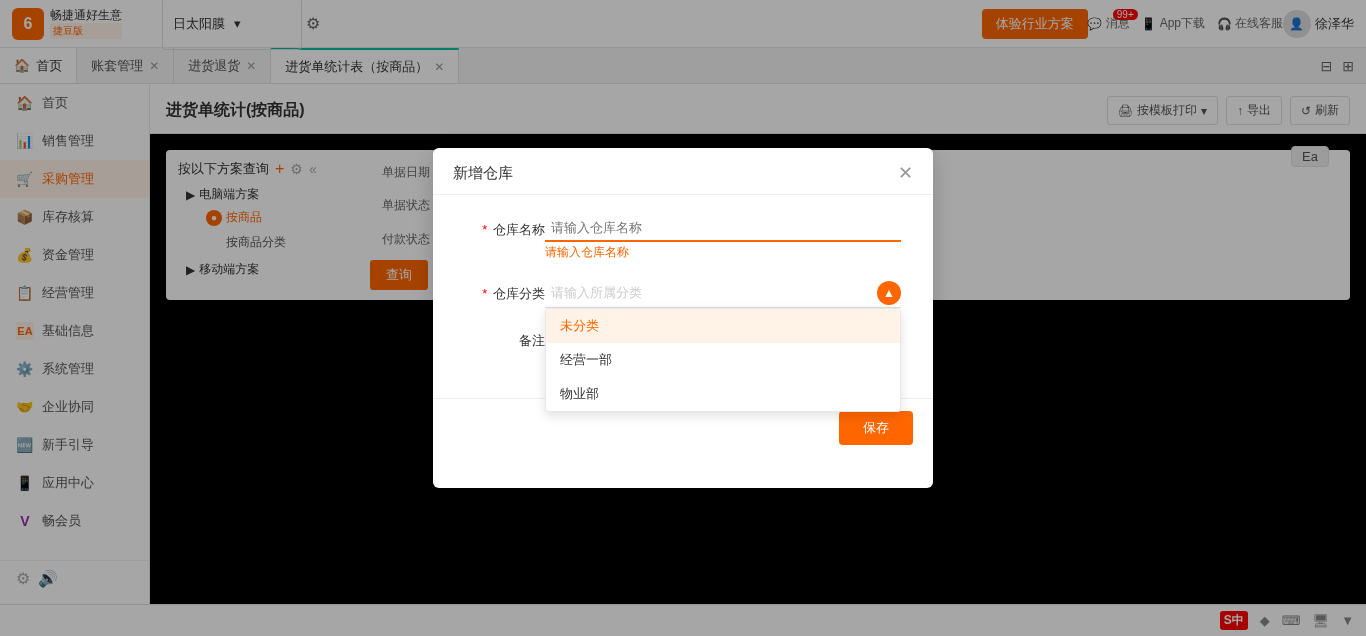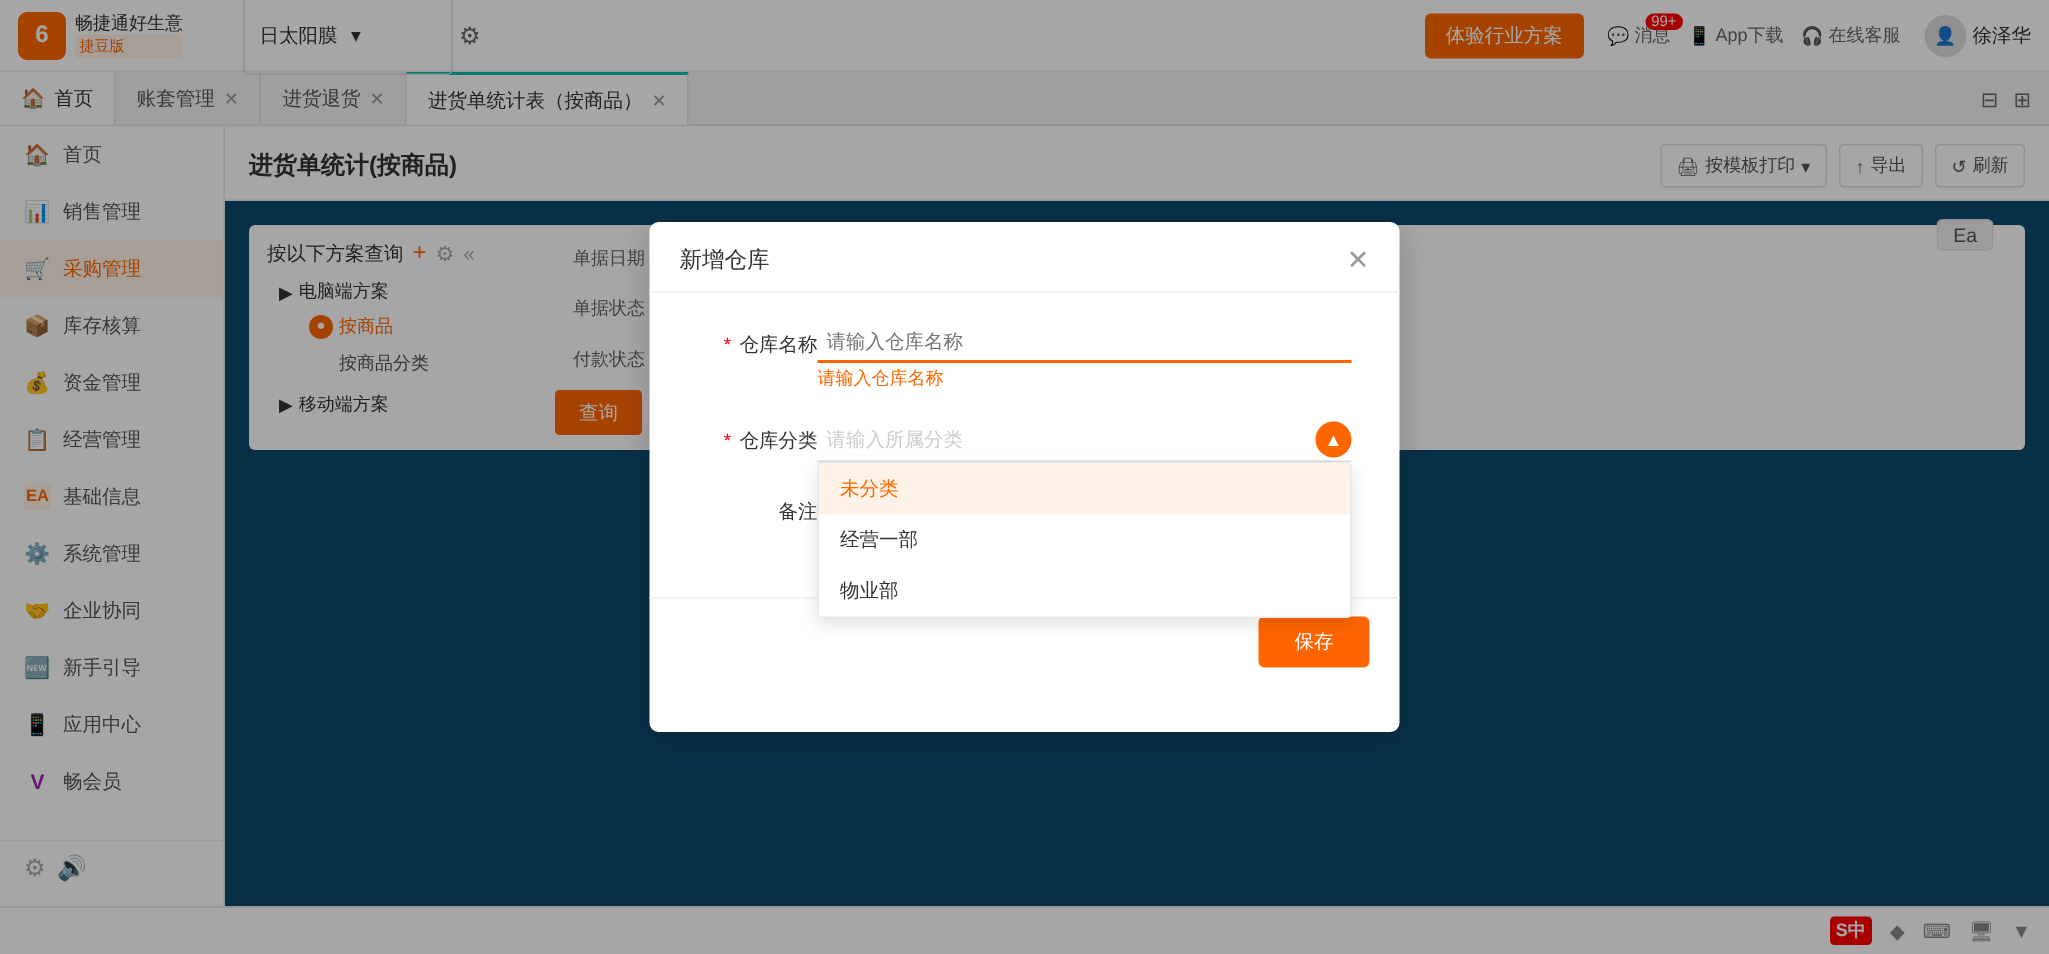--- a/index.html
+++ b/index.html
@@ -41,21 +41,21 @@
       align-items: center;
       border: 1px solid #ddd;
       border-radius: 4px;
       padding: 16px 10px;
       min-width: 140px;
       cursor: pointer;
       gap: 4px;
       color: #333;
     }
     .store-selector span { flex: 1; }
-    .header-actions { display: flex; align-items: center; gap: 16px; margin-left: auto; }
+    .header-actions { display: flex; align-items: center; margin-left: auto; }
     .btn-trial {
       background: #f60;
       color: #fff;
       border: none;
       border-radius: 4px;
       padding: 6px 14px;
       cursor: pointer;
       font-size: 13px;
     }
     .header-icon-group { display: flex; align-items: center; gap: 12px; color: #666; font-size: 12px; }
@@ -130,21 +130,21 @@
       color: #555;
       font-size: 13px;
       gap: 8px;
     }
     .sidebar-item.active { background: #fff3e8; color: #f60; }
     .sidebar-icon { width: 18px; height: 18px; display: flex; align-items: center; justify-content: center; font-size: 14px; }
 
     
     .content-area {
       flex: 1;
-      background: #0c4a6e;
+      background: #000000;
       overflow: auto;
       position: relative;
     }
     .page-header {
       background: #fff;
       padding: 12px 16px 8px;
       border-bottom: 1px solid #e8e8e8;
       display: flex;
       align-items: center;
       justify-content: space-between;

